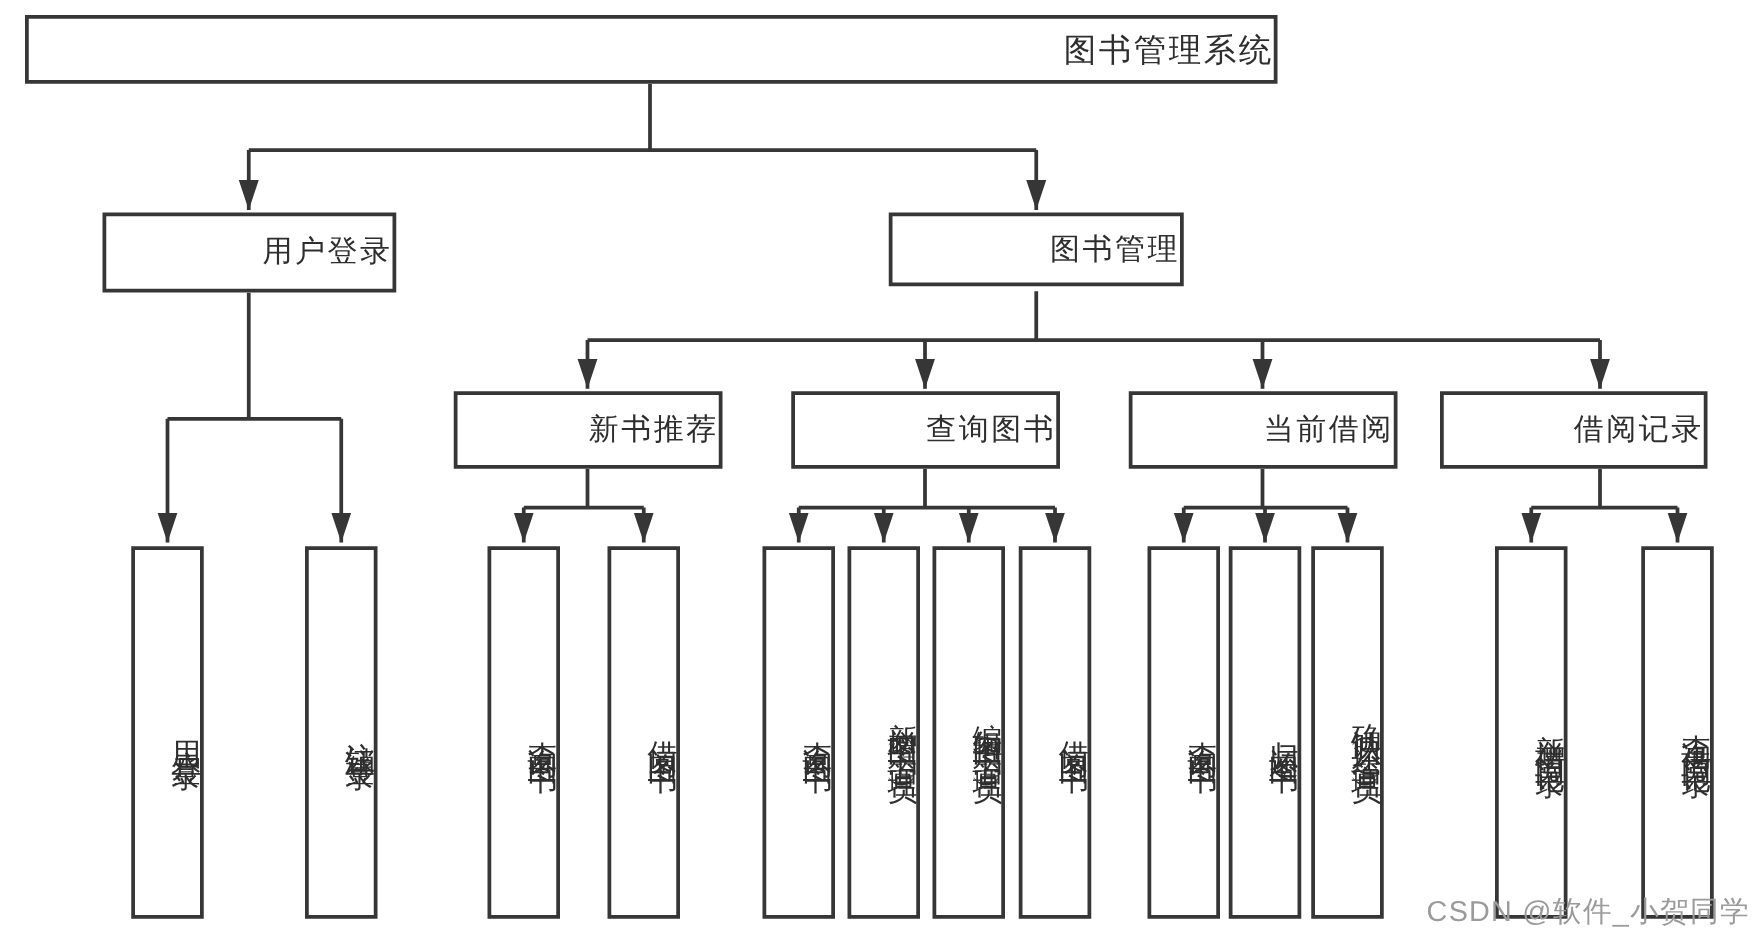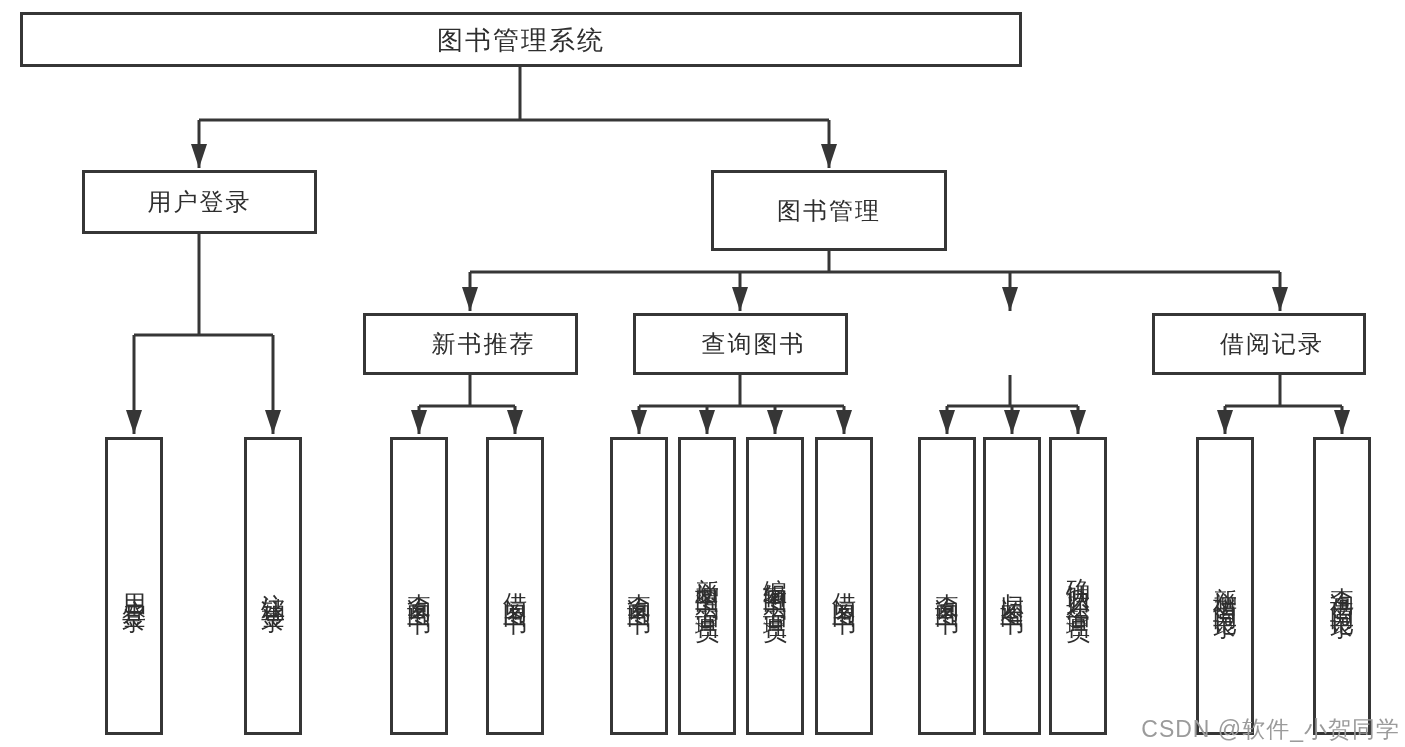--- a/index.html
+++ b/index.html
@@ -16,33 +16,33 @@
     left: 0; top: 0;
     width: 1405px; height: 747px;
   }
   .box {
     position: absolute;
     box-sizing: border-box;
     border: 3px solid #363636;
     background: #ffffff;
     display: flex;
     align-items: center;
-    justify-content: center;
+    justify-content: flex-end;
   }
   .hlabel {
     font-size: 24px;
     color: #2e2e2e;
     letter-spacing: 2px;
     white-space: nowrap;
     line-height: 1;
   }
   .root-box { left: 20px; top: 12px; width: 1002px; height: 55px; }
   .root-box .hlabel { font-size: 26px; }
   .n-user-login { left: 82px;  top: 170px; width: 235px; height: 64px; }
-  .n-book-mgmt  { left: 711px; top: 170px; width: 236px; height: 81px; }
+  .n-book-mgmt  { left: 711px; top: 170px; width: 236px; height: 59px; }
   .lv3 { top: 313px; width: 215px; height: 62px; padding-left: 26px; }
   .n-new-book        { left: 363px; }
   .n-book-borrow     { left: 633px; }
   .n-current-borrow  { left: 903px; }
   .n-borrow-records  { left: 1152px; width: 214px; }
   .leaf { top: 437px; width: 58px; height: 298px; }
   .vlabel {
     writing-mode: vertical-rl;
     text-orientation: mixed;
     font-size: 24px;
@@ -119,20 +119,23 @@
   <div class="box n-book-mgmt">
     <span class="hlabel">图书管理</span>
   </div>
 
   <div class="box lv3 n-new-book">
     <span class="hlabel">新书推荐</span>
   </div>
   <div class="box lv3 n-book-borrow">
     <span class="hlabel">查询图书</span>
   </div>
+  <div class="box lv3 n-current-borrow">
+    <span class="hlabel">当前借阅</span>
+  </div>
   <div class="box lv3 n-borrow-records">
     <span class="hlabel">借阅记录</span>
   </div>
 
   <div class="box leaf" style="left:105px">
     <span class="vlabel">用户登录</span>
   </div>
   <div class="box leaf" style="left:244px">
     <span class="vlabel">注销登录</span>
   </div>

